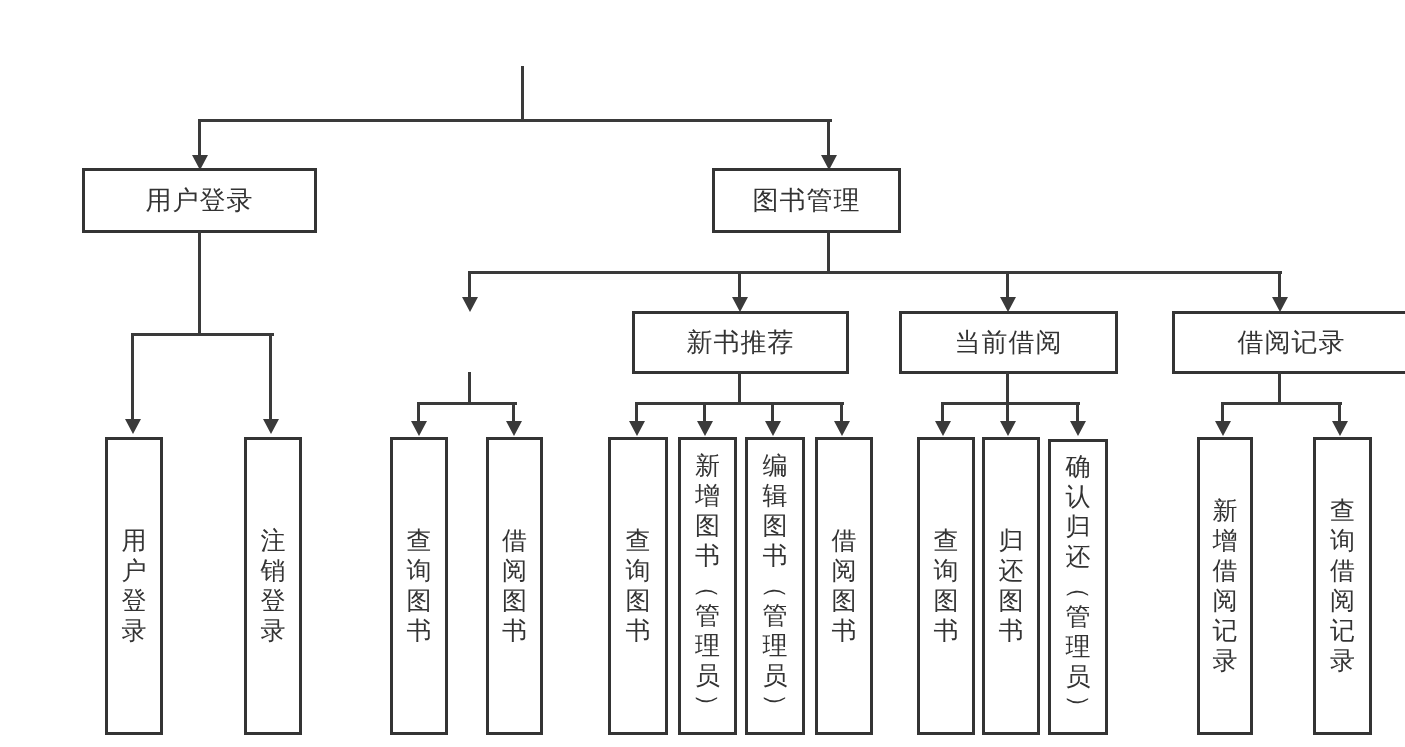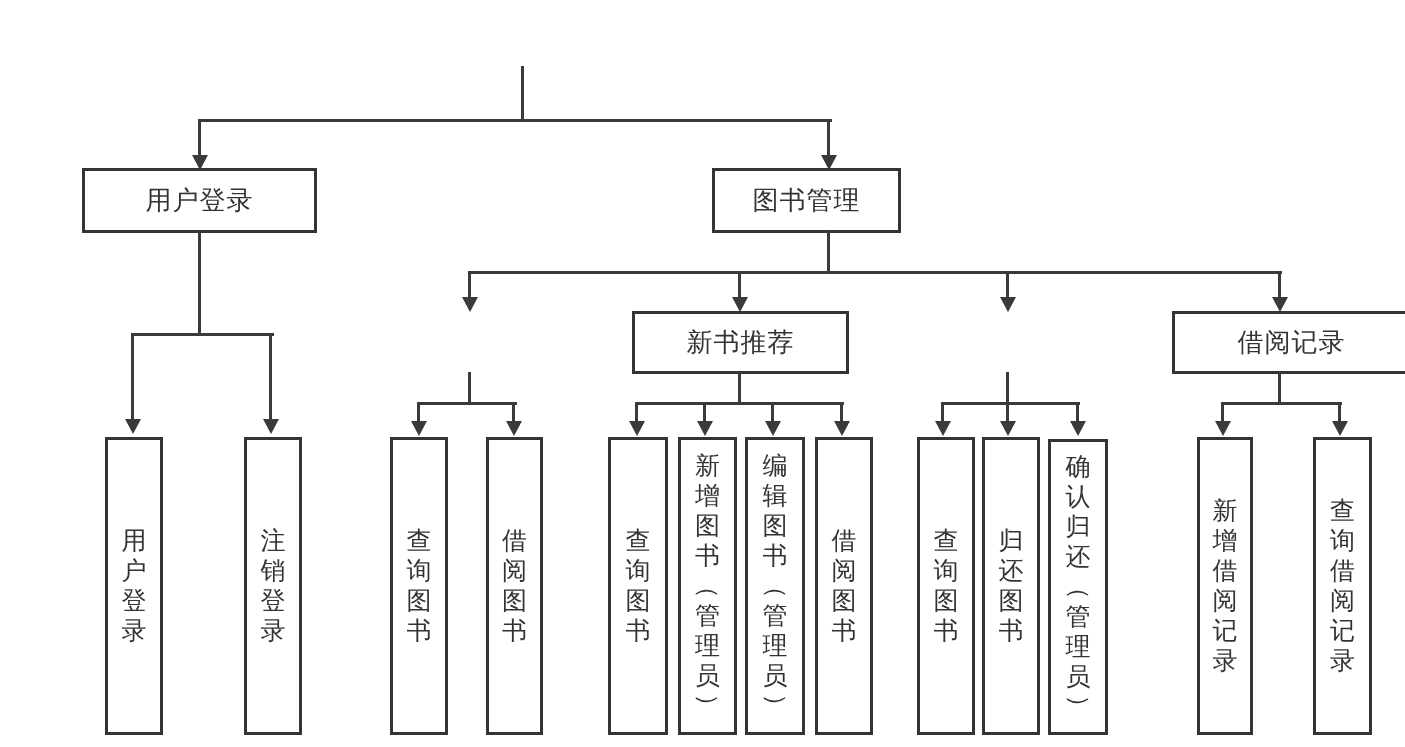--- a/index.html
+++ b/index.html
@@ -63,20 +63,23 @@
   <div class="line" style="left:738px;top:271px;width:3px;height:28px;"></div>
   <div class="ah" style="left:732px;top:297px;"></div>
   <div class="line" style="left:1006px;top:271px;width:3px;height:28px;"></div>
   <div class="ah" style="left:1000px;top:297px;"></div>
   <div class="line" style="left:1278px;top:271px;width:3px;height:28px;"></div>
   <div class="ah" style="left:1272px;top:297px;"></div>
 
   <div class="hbox" style="left:632px;top:311px;width:217px;height:63px;">
     <span>新书推荐</span>
   </div>
+  <div class="hbox" style="left:899px;top:311px;width:219px;height:63px;">
+    <span>当前借阅</span>
+  </div>
   <div class="hbox" style="left:1172px;top:311px;width:239px;height:63px;">
     <span>借阅记录</span>
   </div>
 
   <div class="line" style="left:468px;top:372px;width:3px;height:33px;"></div>
   <div class="line" style="left:417px;top:402px;width:100px;height:3px;"></div>
   <div class="line" style="left:417px;top:402px;width:3px;height:21px;"></div>
   <div class="ah" style="left:411px;top:421px;"></div>
   <div class="line" style="left:512px;top:402px;width:3px;height:21px;"></div>
   <div class="ah" style="left:506px;top:421px;"></div>

